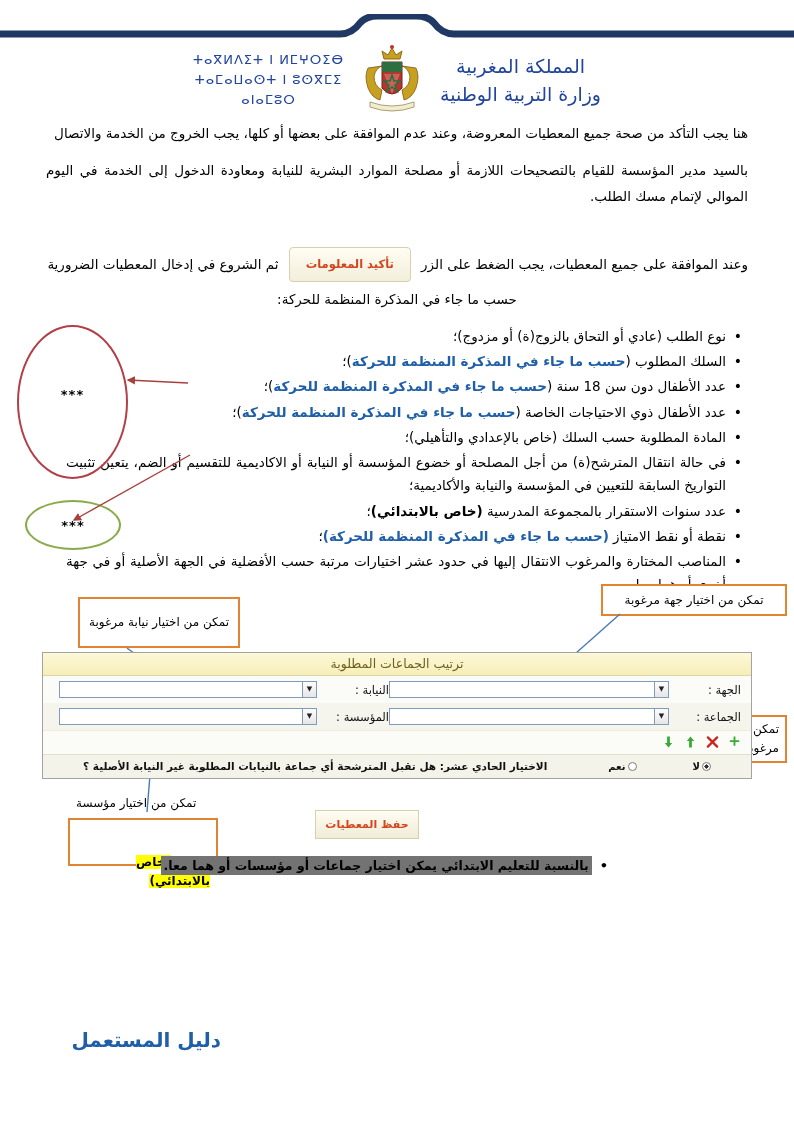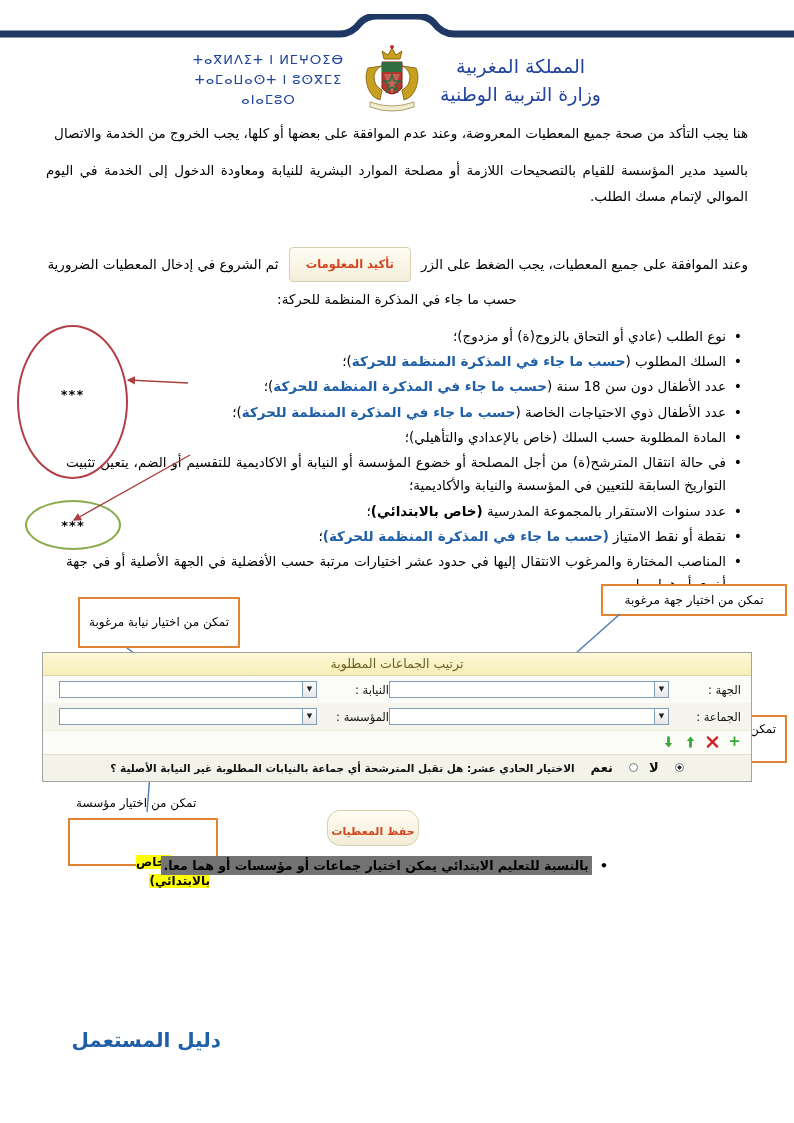--- a/index.html
+++ b/index.html
@@ -163,21 +163,20 @@
   }
 
   
   .note {
     position: absolute;
     border: 2px solid #e08433;
     background: #ffffff;
     color: #000;
     font-size: 12px;
     line-height: 1.55;
-    text-align: center;
     display: flex;
     flex-direction: column;
     justify-content: center;
     align-items: center;
     direction: rtl;
     padding: 5px 6px;
     box-sizing: border-box;
   }
   .note-niyaba { top: 597px; right: 554px; width: 162px; height: 51px; margin-left: 28px; }
   .note-jiha   { top: 584px; right: 7px;  width: 186px; height: 32px; }
@@ -278,38 +277,38 @@
     justify-content: center;
     gap: 16px;
     background: #f4f3e9;
     border-top: 1px solid #e3e0c8;
     padding: 5px 10px 6px 10px;
     font-size: 10.5px;
     font-weight: bold;
     color: #111;
   }
   .radio-group { display: flex; flex-direction: row; align-items: center; gap: 11px; }
-  .radio-opt { display: flex; flex-direction: row; align-items: center; gap: 16px; font-weight: bold; font-size: 13px; }
+  .radio-opt { display: flex; flex-direction: row; align-items: center; gap: 2px; font-weight: bold; font-size: 10px; margin-left: 45px; }
   .radio-dot {
     width: 9px; height: 9px; border-radius: 50%;
     border: 1px solid #7b7b7b; background: #fff;
     box-sizing: border-box; display: inline-block;
   }
   .radio-dot.on { background: radial-gradient(circle, #333 0 40%, #fff 42%); }
 
   
   .save-btn {
     position: absolute;
     top: 810px;
     right: 375px;
-    width: 92px;
-    padding: 14px 0 7px 0;
+    width: 104px;
+    padding: 7px 0 7px 0;
     text-align: center;
     border: 1px solid #d8cfae;
-    border-radius: 13px;
+    border-radius: 0;
     background: linear-gradient(#fffdf3, #f1ecd7);
     color: #d2451e;
     font-weight: bold;
     font-size: 11px;
     box-sizing: border-box;
   }
 
   
   .bottom-bullet {
     position: absolute;

